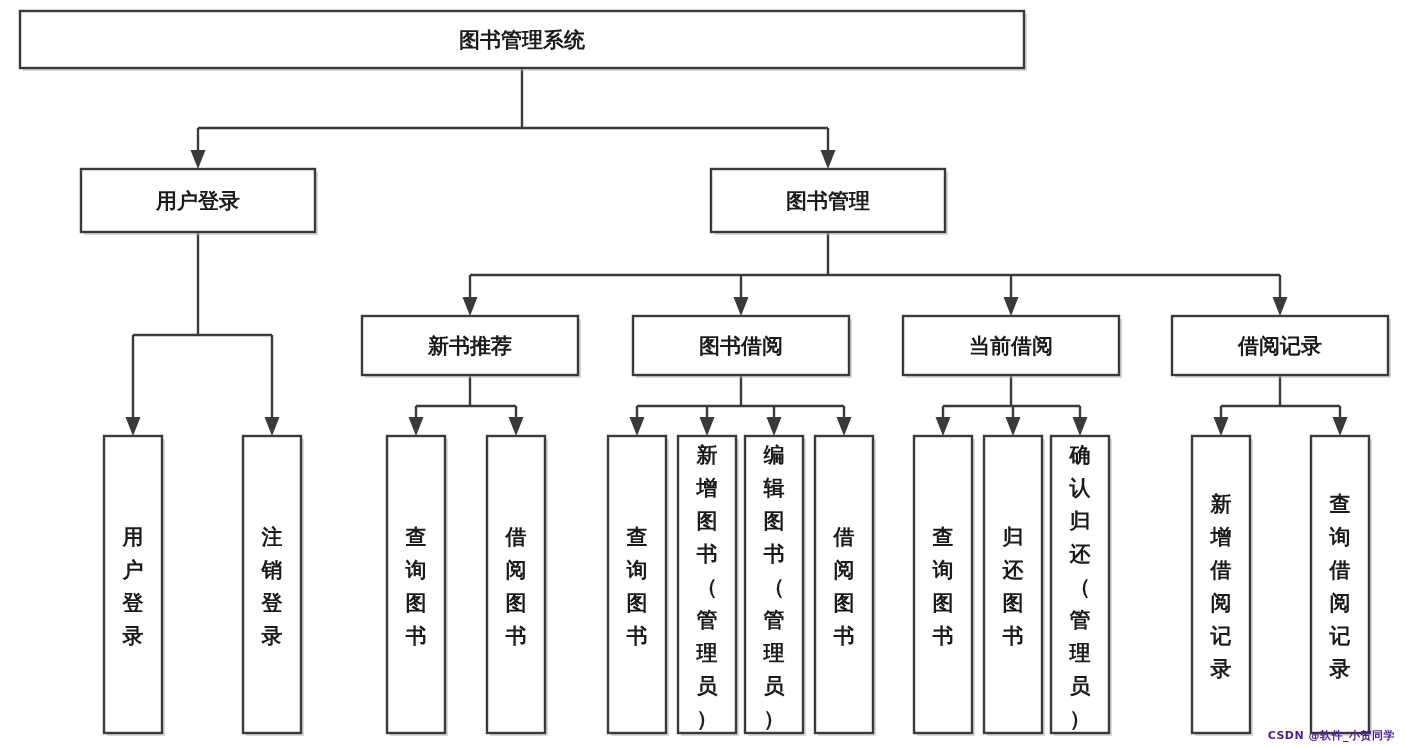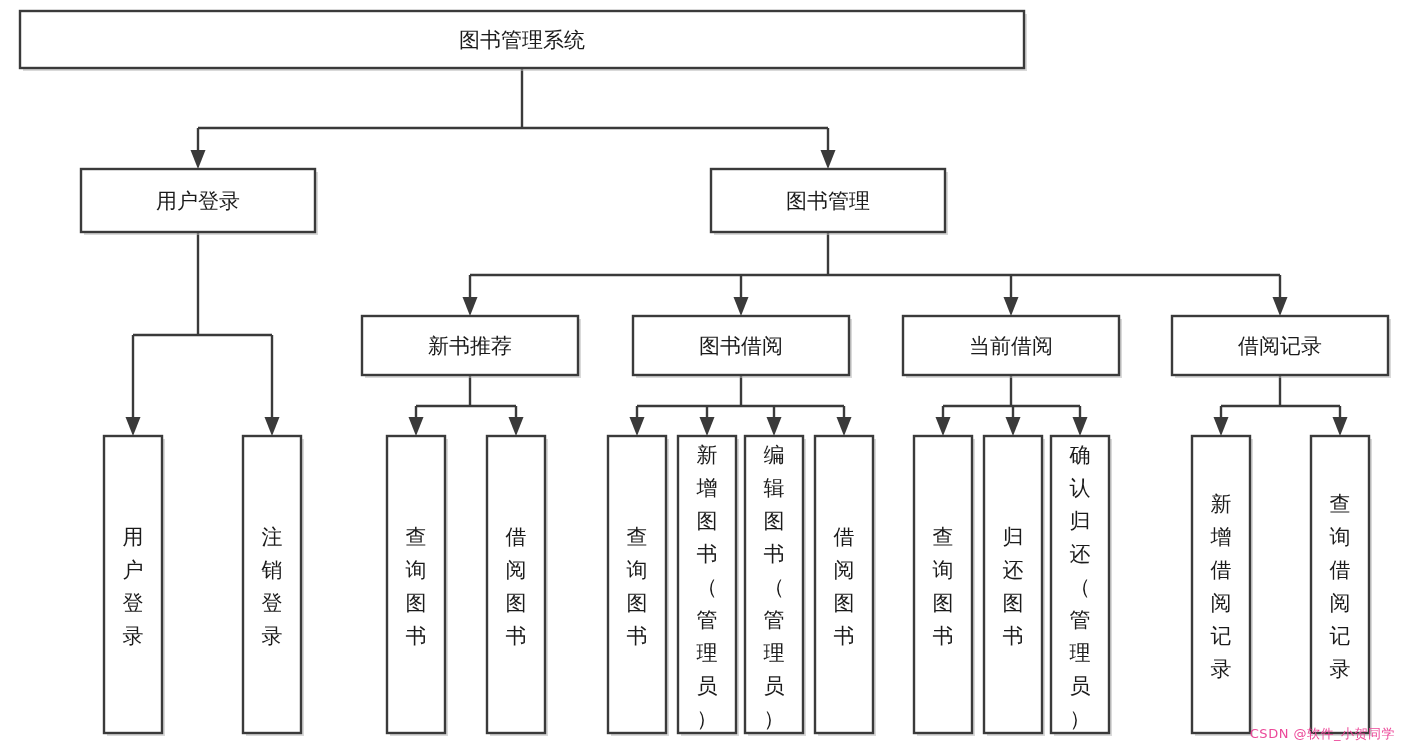--- a/index.html
+++ b/index.html
@@ -11,20 +11,21 @@
     width: 1405px;
     height: 747px;
     font-family: "DejaVu Sans", "Liberation Sans", sans-serif;
     overflow: hidden;
   }
   #diagram-root {
     position: relative;
     width: 1405px;
     height: 747px;
     background: #ffffff;
+    font-weight: bold;
   }
   svg#tree-svg {
     position: absolute;
     left: 0;
     top: 0;
     width: 1405px;
     height: 747px;
     display: block;
   }
   .node-box {
@@ -58,22 +59,22 @@
     font-family: "DejaVu Sans", "Liberation Sans", sans-serif;
     font-size: 21px;
     fill: #1b1b1b;
     text-anchor: middle;
   }
   .watermark-text {
     position: absolute;
     right: 10px;
     bottom: 4px;
     font-family: "DejaVu Sans", "Liberation Sans", sans-serif;
-    font-size: 13px;
-    color: #ec4899;
+    font-size: 11px;
+    color: #4c1d95;
     white-space: nowrap;
     letter-spacing: 0.5px;
     user-select: none;
   }
 </style>
 </head>
 <body>
 
 <div id="diagram-root">
 

